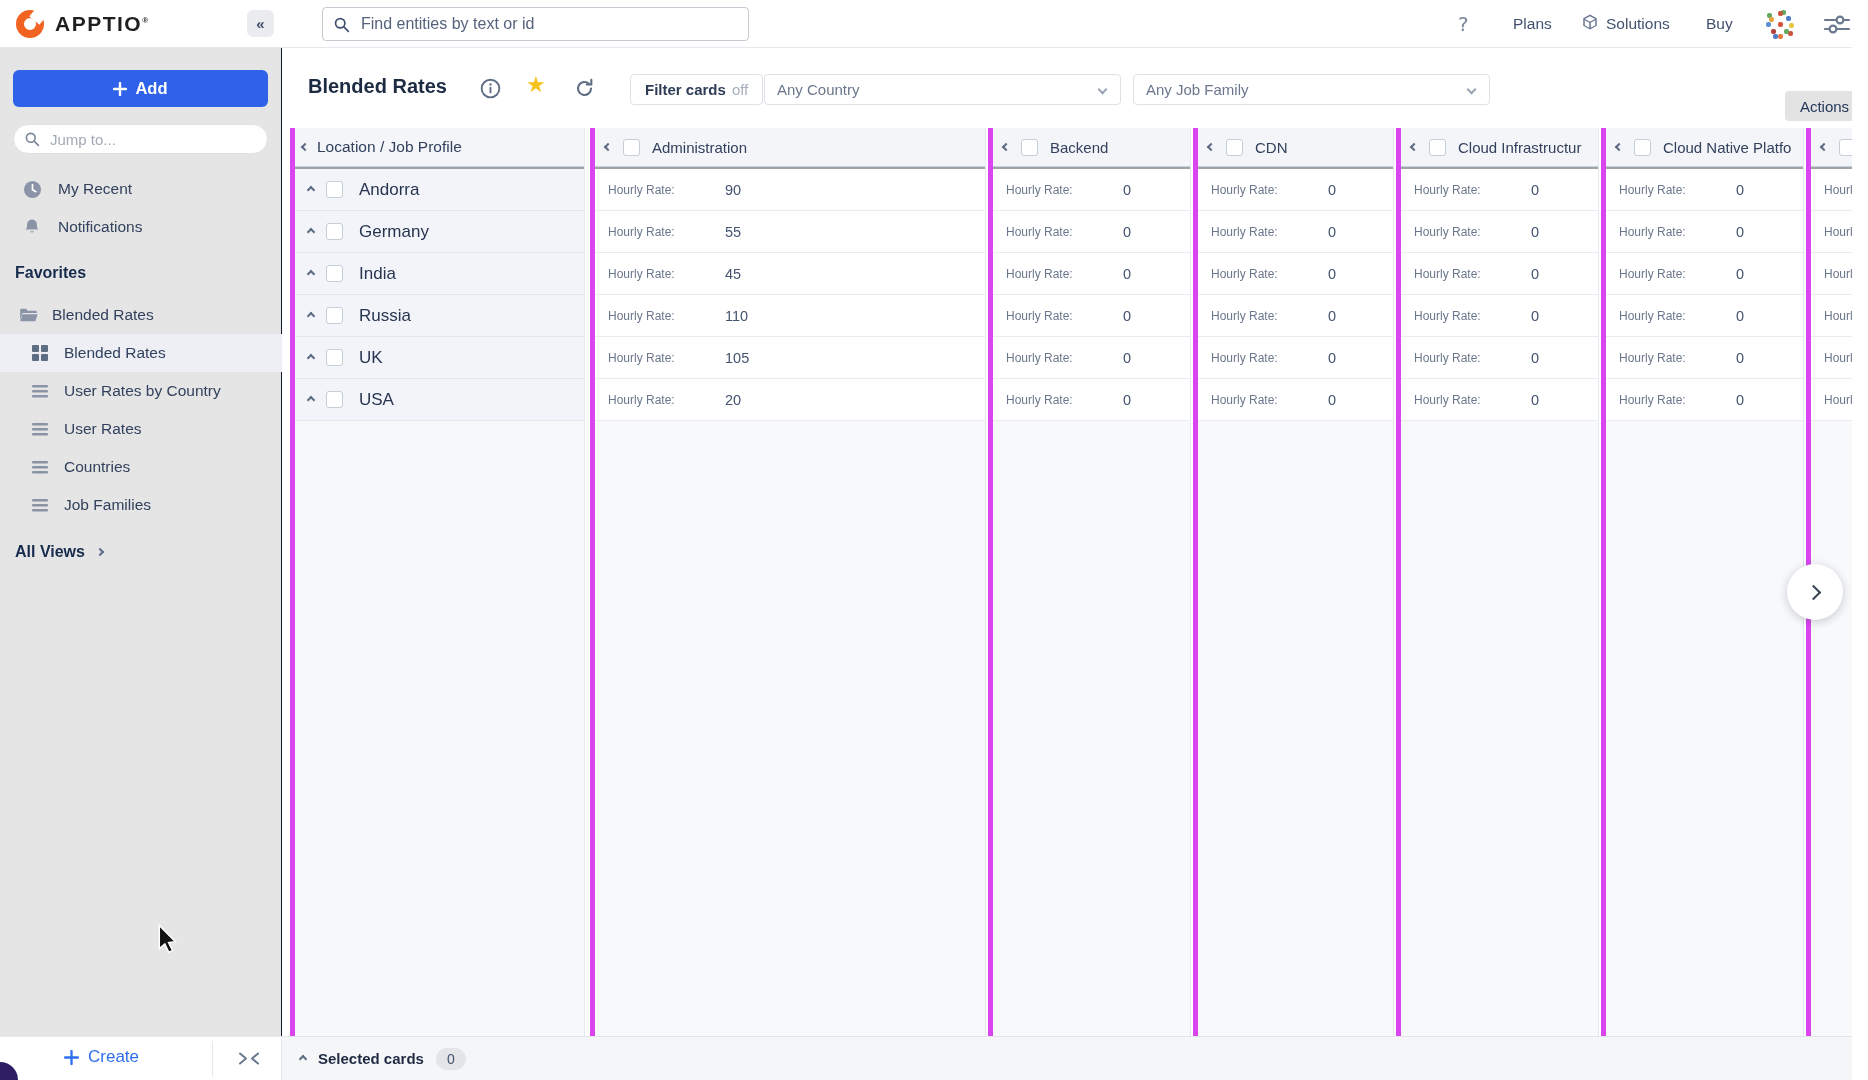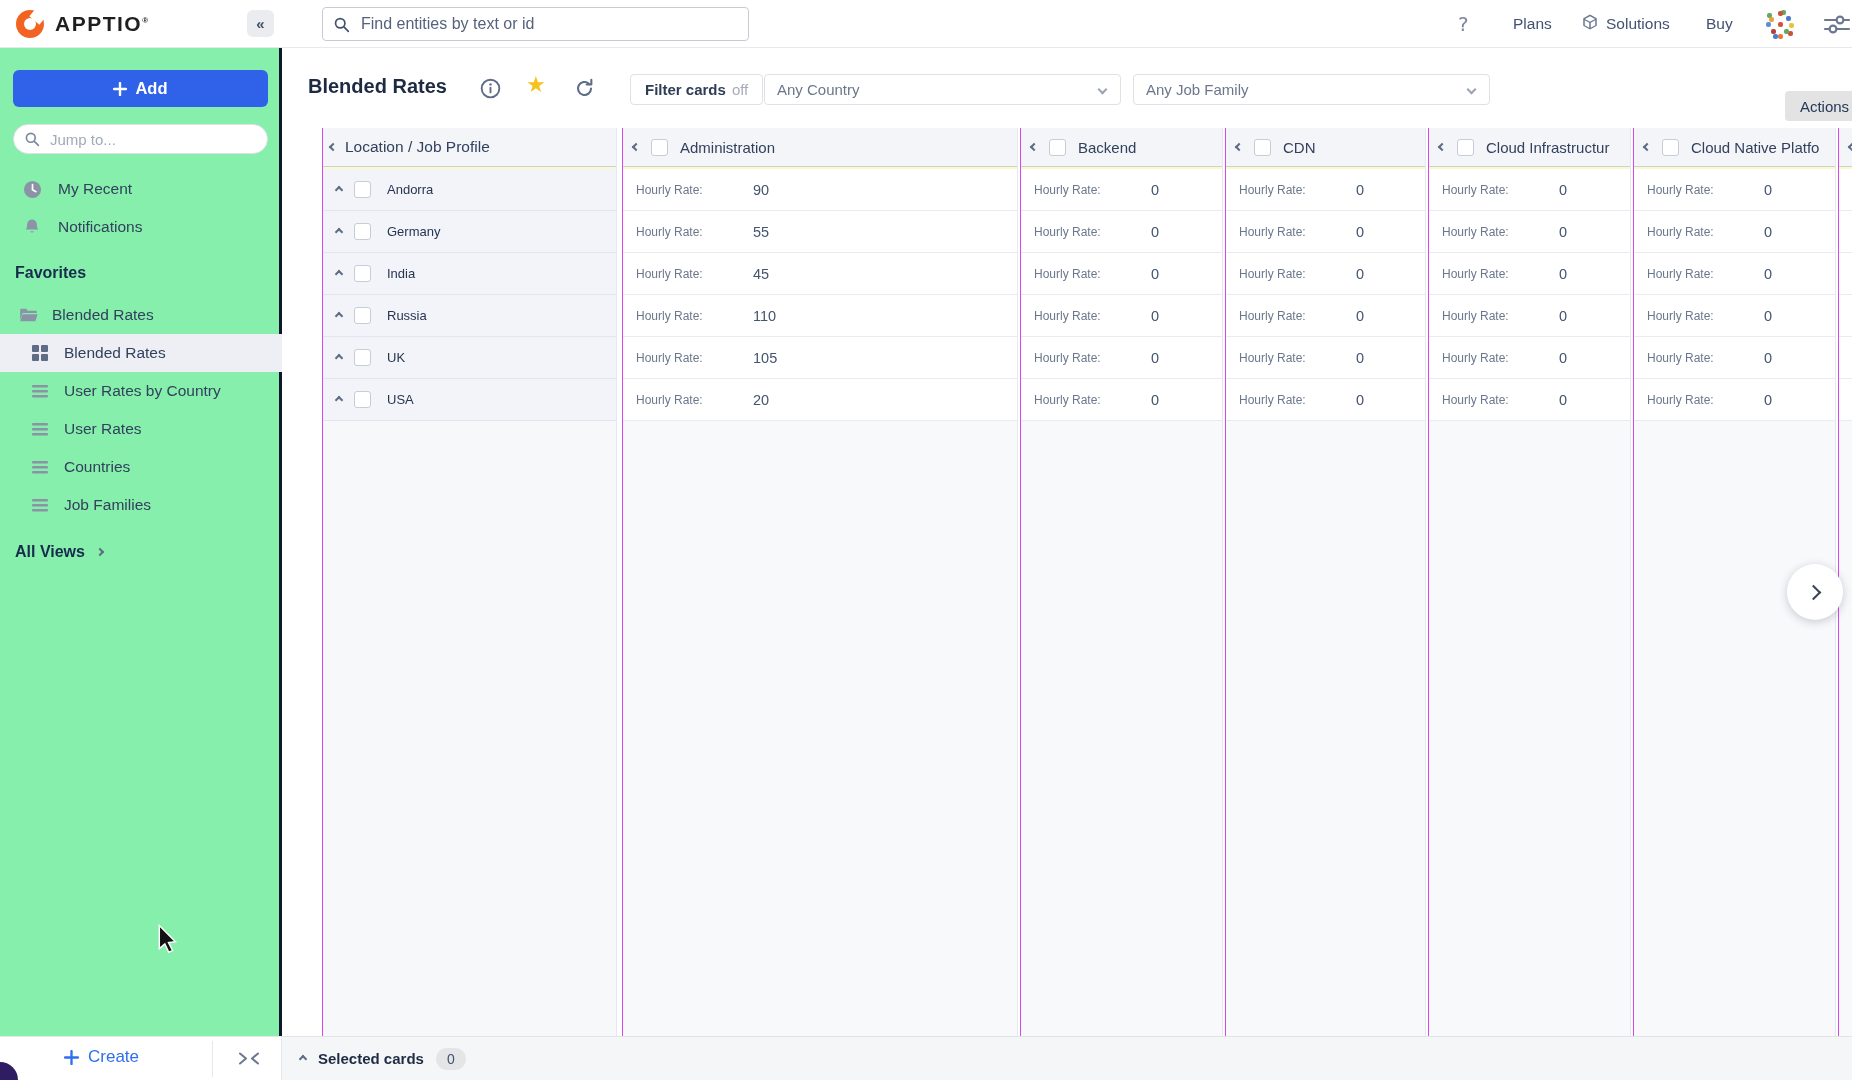--- a/index.html
+++ b/index.html
@@ -24,21 +24,21 @@
   .nav-solutions { left:1581px; }
   .nav-buy { left:1706px; }
   .avatar { position:absolute; left:1763px; top:7px; width:34px; height:34px; border-radius:50%; background:#fff; cursor:pointer; }
   .avatar::before { content:""; position:absolute; left:15px; top:15px; width:5px; height:5px; border-radius:2px; background:#d84f3a;
     box-shadow: 8px -6px 0 #4d7bc9, -9px -5px 0 #e8a23d, 6px 7px 0 #62a85e, -7px 7px 0 #b5413c,
                 0 -11px 0 #c9533a, 11px 1px 0 #e8c23d, -12px 0 0 #5b8fd4, 3px -12px 0 #62a85e,
                 -5px 12px 0 #4d7bc9, 10px 9px 0 #c9533a, -11px -9px 0 #62a85e, 0 12px 0 #e8773d; }
   .sliders { position:absolute; left:1823px; top:13px; cursor:pointer; }
 
   
-  .sidebar { position:absolute; left:0; top:48px; width:282px; height:988px; background:#86efac; border-right:3px solid #0f172a; z-index:20; }
+  .sidebar { position:absolute; left:0; top:48px; width:282px; height:988px; background:#e5e5e5; border-right:1px solid #0f172a; z-index:20; }
   .add-btn { position:absolute; left:13px; top:22px; width:255px; height:37px; background:#2f62e8; border:none; border-radius:6px; color:#fff; font-size:16.5px; font-weight:bold; display:flex; align-items:center; justify-content:center; gap:8px; cursor:pointer; font-family:"Liberation Sans",sans-serif; }
   .jump { position:absolute; left:13px; top:76px; width:255px; height:30px; }
   .jump input { width:100%; height:100%; border:1px solid #dfe1e6; border-radius:15px; padding-left:36px; font-size:15px; color:#3d4a63; outline:none; font-family:"Liberation Sans",sans-serif; }
   .jump input::placeholder { color:#a2aab7; opacity:1; }
   .jump .s-icon { position:absolute; left:11px; top:7px; }
   .side-row { position:absolute; left:0; width:282px; height:34px; display:flex; align-items:center; padding-left:22px; gap:16px; font-size:15.5px; color:#32415d; cursor:pointer; }
   .side-row .ic { width:20px; display:flex; justify-content:center; }
   .fav-heading { position:absolute; left:15px; top:216px; font-size:16px; font-weight:bold; color:#172b4d; }
   .fav-list { position:absolute; left:0; top:248px; width:282px; }
   .fav-item { width:282px; height:38px; display:flex; align-items:center; gap:14px; padding-left:18px; font-size:15.5px; color:#32415d; cursor:pointer; }
@@ -58,28 +58,28 @@
   .filter-btn .f-main { color:#2e3c55; font-weight:bold; }
   .filter-btn .f-state { color:#a5adba; }
   .hdr-select { position:absolute; top:26px; height:31px; background:#fff; border:1px solid #dfe1e6; border-radius:4px; display:flex; align-items:center; padding:0 12px; font-size:15px; color:#6b778c; cursor:pointer; }
   .sel-country { left:482px; width:357px; }
   .sel-jobfam { left:851px; width:357px; }
   .hdr-select .chev.down { position:absolute; right:14px; top:11px; border-color:#9aa3b2; }
   .actions-btn { position:absolute; left:1503px; top:43px; width:79px; height:30px; background:#e3e3e4; border:none; border-radius:4px; font-size:15px; color:#253858; cursor:pointer; font-family:"Liberation Sans",sans-serif; }
 
   
   .table-area { position:absolute; left:282px; top:128px; width:1586px; height:908px; background:#fff; overflow:hidden; }
-  .tcol { position:absolute; top:0; height:908px; background:#fef9c3; border-left:1px solid #d946ef; border-right:1px solid #e4e8ef; overflow:hidden;margin-left:32px; }
+  .tcol { position:absolute; top:0; height:908px; background:#a3a3a3; border-left:5px solid #d946ef; border-right:1px solid #e4e8ef; overflow:hidden; }
   .tcol-header { position:absolute; left:0; right:0; top:0; height:39px; background:#f3f5f9; border-bottom:1px solid #c3d3e4; display:flex; align-items:center; padding-left:10px; gap:12px; white-space:nowrap; }
   .tcol-header .hlabel { font-size:15px; color:#33415c; }
   .cell { position:absolute; left:0; right:0; height:42px; border-bottom:1px solid #e8ecf1; background:#fff; display:flex; align-items:center; padding-left:13px; white-space:nowrap; overflow:hidden; }
   .loc-cell { background:#f3f4f9; border-bottom:1px solid #e3e6ee; gap:0; }
   .loc-cell .chev { margin-left:0; }
   .loc-cell .cb { margin-left:12px; }
-  .loc-cell .loc-label { margin-left:16px; font-size:13px; color:#27354f; }
+  .loc-cell .loc-label { margin-left:16px; font-size:17px; color:#27354f; }
   .rate-label { font-size:12px; color:#6b778c; }
   .rate-value { position:absolute; left:130px; font-size:14.5px; color:#44546f; }
   .col-ext { position:absolute; left:0; right:0; top:293px; height:615px; background:#f8f9fb; }
 
   .cb { width:17px; height:17px; background:#fff; border:1px solid #c5cdd6; border-radius:3px; flex:none; cursor:pointer; }
   .chev { display:inline-block; width:8px; height:8px; border-left:2px solid #64748f; border-bottom:2px solid #64748f; flex:none; }
   .chev.left { transform:rotate(45deg); }
   .chev.up { transform:rotate(135deg); }
   .chev.right { transform:rotate(225deg); }
   .chev.down { width:7px; height:7px; transform:rotate(-45deg); }

